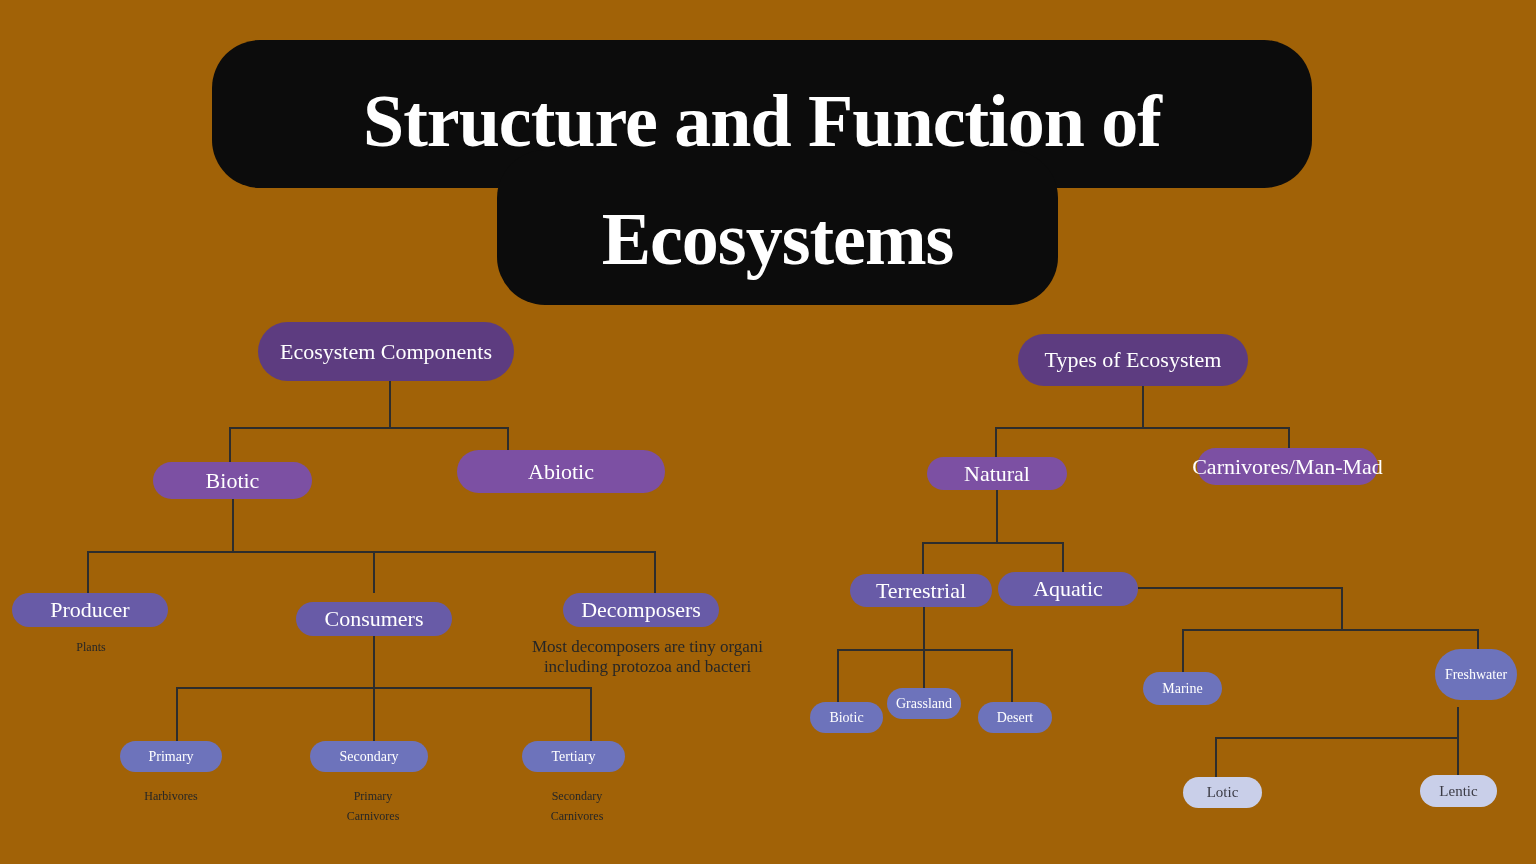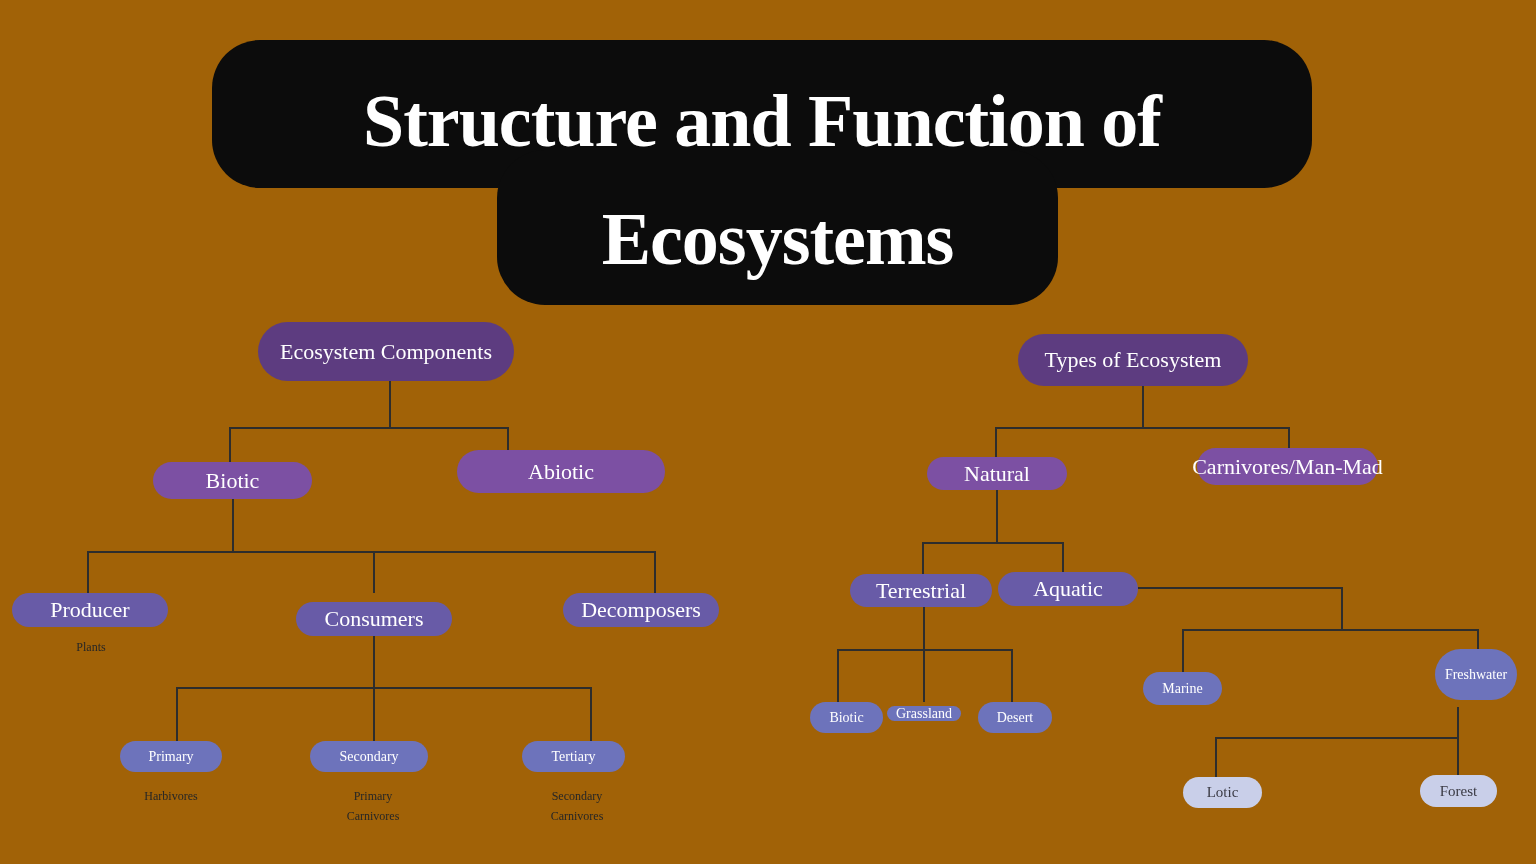--- a/index.html
+++ b/index.html
@@ -72,35 +72,37 @@
     <polyline points="1216,777 1216,738 1458,738"></polyline>
   </svg>
 
   <div class="node lv1" style="left:258px; top:322px; width:256px; height:59px;">Ecosystem Components</div>
   <div class="node lv2" style="left:457px; top:450px; width:208px; height:43px;">Abiotic</div>
   <div class="node lv2" style="left:153px; top:462px; width:159px; height:37px;">Biotic</div>
   <div class="node lv3" style="left:12px; top:593px; width:156px; height:34px;">Producer</div>
   <div class="node lv3" style="left:296px; top:593px; width:156px; height:34px;margin-top:9px;">Consumers</div>
   <div class="node lv3" style="left:563px; top:593px; width:156px; height:34px;">Decomposers</div>
   <div class="note" style="left:11px; top:637px; width:160px;">Plants</div>
+  <div class="note" style="left:505px; top:637px; width:285px; font-size:17px;">Most decomposers are tiny organi
+including protozoa and bacteri</div>
   <div class="node lv4" style="left:120px; top:741px; width:102px; height:31px;">Primary</div>
   <div class="node lv4" style="left:310px; top:741px; width:118px; height:31px;">Secondary</div>
   <div class="node lv4" style="left:522px; top:741px; width:103px; height:31px;">Tertiary</div>
   <div class="note" style="left:91px; top:786px; width:160px;">Harbivores</div>
   <div class="note" style="left:293px; top:786px; width:160px;">Primary
 Carnivores</div>
   <div class="note" style="left:497px; top:786px; width:160px;">Secondary
 Carnivores</div>
 
   <div class="node lv1" style="left:1018px; top:334px; width:230px; height:52px;">Types of Ecosystem</div>
   <div class="node lv2" style="left:927px; top:457px; width:140px; height:33px;">Natural</div>
   <div class="node lv2" style="left:1197px; top:448px; width:181px; height:37px;">Carnivores/Man-Mad</div>
   <div class="node lv3" style="left:850px; top:574px; width:142px; height:33px;">Terrestrial</div>
   <div class="node lv3" style="left:998px; top:572px; width:140px; height:34px;">Aquatic</div>
   <div class="node lv4" style="left:810px; top:702px; width:73px; height:31px;">Biotic</div>
-  <div class="node lv4" style="left:887px; top:706px; width:74px; height:15px;">Grassland</div>
+  <div class="node lv4" style="left:887px; top:688px; width:74px; height:31px;">Grassland</div>
   <div class="node lv4" style="left:978px; top:702px; width:74px; height:31px;">Desert</div>
   <div class="node lv4" style="left:1143px; top:672px; width:79px; height:33px;">Marine</div>
   <div class="node lv4" style="left:1435px; top:649px; width:82px; height:51px;text-align:center;">Freshwater</div>
   <div class="node lv5" style="left:1183px; top:777px; width:79px; height:31px;">Lotic</div>
-  <div class="node lv5" style="left:1420px; top:775px; width:77px; height:32px;">Forest</div>
+  <div class="node lv5" style="left:1420px; top:775px; width:77px; height:32px;">Lentic</div>
 
 </div>
 
 </body></html>

